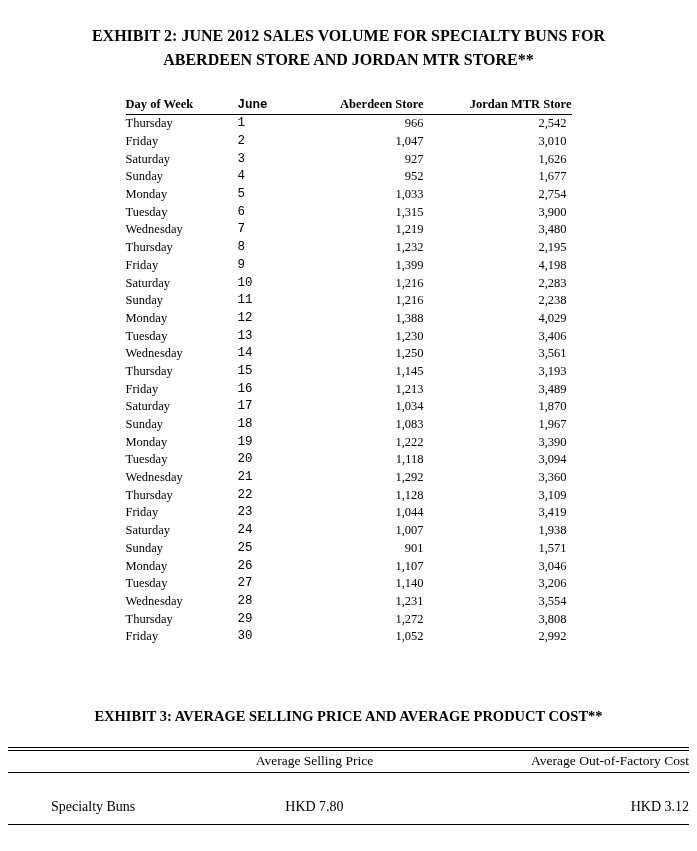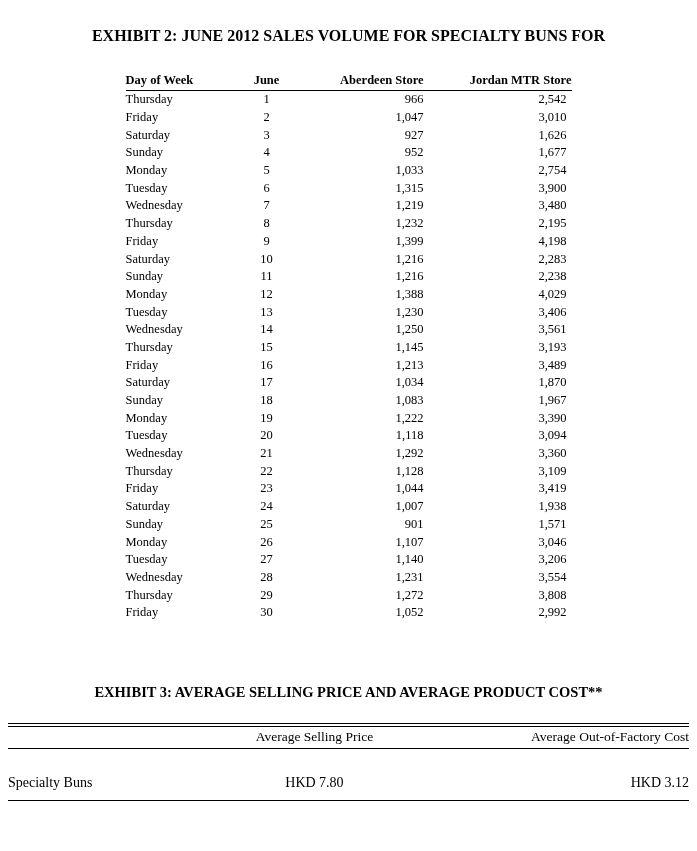--- a/index.html
+++ b/index.html
@@ -45,21 +45,21 @@
     padding: 1px 0 2px 0;
     white-space: nowrap;
   }
   table.ex2 td {
     font-size: 12.5px;
     line-height: 1.2;
     padding: 1.35px 0;
     white-space: nowrap;
   }
   table.ex2 th:nth-child(1), table.ex2 td:nth-child(1) { text-align: left; }
-  table.ex2 th:nth-child(2), table.ex2 td:nth-child(2) { text-align: center; }
+  table.ex2 th:nth-child(2), table.ex2 td:nth-child(2) { text-align: left; font-family: Liberation Mono, monospace; }
   table.ex2 th:nth-child(3), table.ex2 td:nth-child(3) { text-align: right; }
   table.ex2 th:nth-child(4), table.ex2 td:nth-child(4) { text-align: right; }
   table.ex2 td:nth-child(4) { padding-right: 5px; }
 
   
   .ex3-title {
     text-align: center;
     font-weight: bold;
     font-size: 14.5px;
     margin-top: 62px;
@@ -80,32 +80,33 @@
     font-size: 13.5px;
     border-bottom: 1px solid #000;
     padding: 2px 0 3px 0;
     white-space: nowrap;
   }
   table.ex3 td {
     font-size: 14px;
     padding: 26px 0 9px 0;
     white-space: nowrap;
   }
-  table.ex3 th:nth-child(1), table.ex3 td:nth-child(1) { text-align: left; }
+  table.ex3 th:nth-child(1), table.ex3 td:nth-child(1) { text-align: center; }
   table.ex3 th:nth-child(2), table.ex3 td:nth-child(2) { text-align: center; font-family: Liberation Serif, serif; }
   table.ex3 th:nth-child(3), table.ex3 td:nth-child(3) { text-align: right; }
 </style>
 </head>
 <body>
 
 <div class="page">
 
   <div class="ex2-section">
     <div class="ex2-title">
       <span>EXHIBIT 2: JUNE 2012 SALES VOLUME FOR SPECIALTY BUNS FOR</span>
+      <span>ABERDEEN STORE AND JORDAN MTR STORE**</span>
     </div>
 
     <table class="ex2">
       <colgroup>
         <col class="c1">
           <col class="c2">
           <col class="c3">
           <col class="c4">
       </colgroup>
       <thead>

